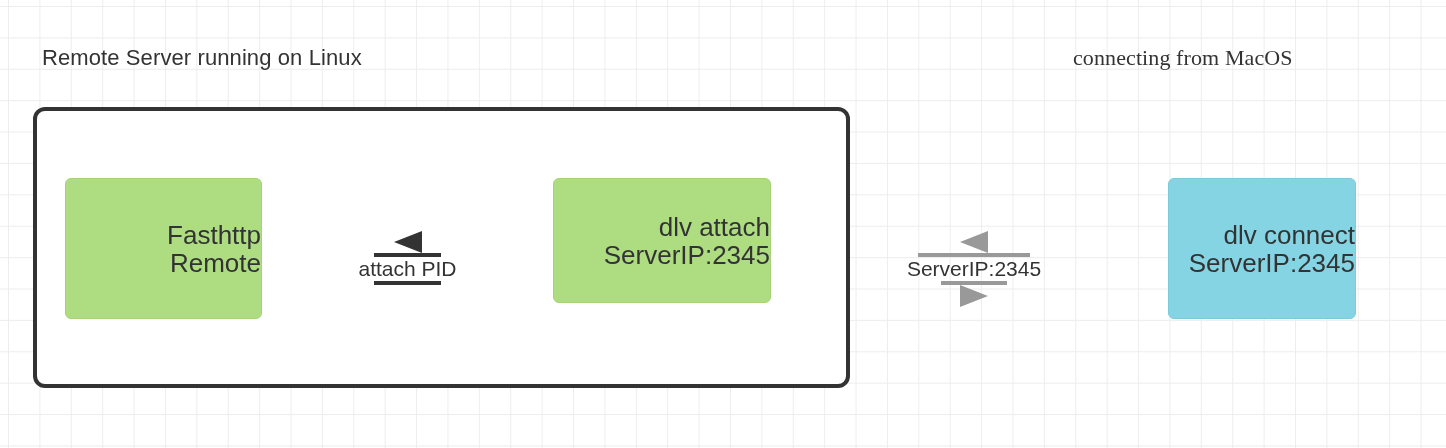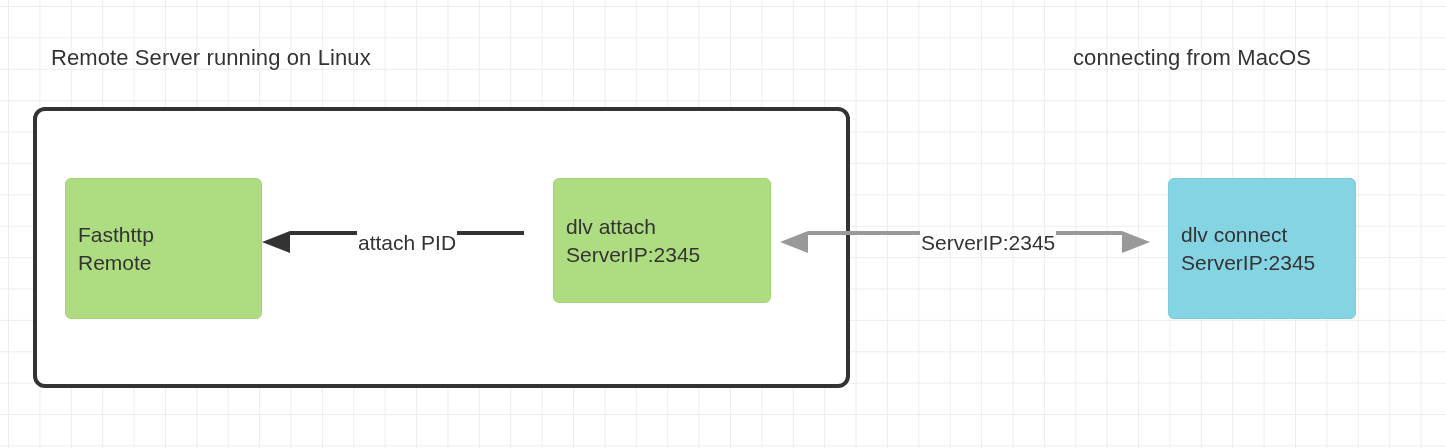--- a/index.html
+++ b/index.html
@@ -24,22 +24,22 @@
 
   
   .section-title {
     position: absolute;
     font-size: 22px;
     line-height: 26px;
     color: #333333;
     white-space: nowrap;
     letter-spacing: 0.1px;
   }
-  #title-left  { left: 42px;  top: 45px; margin-left: 9px; }
-  #title-right { left: 1073px; top: 45px; }
+  #title-left  { left: 42px;  top: 45px; }
+  #title-right { left: 1073px; top: 45px; font-family: Liberation Serif, serif; }
 
   
   #server-container {
     position: absolute;
     left: 33px;
     top: 107px;
     width: 817px;
     height: 281px;
     box-sizing: border-box;
     background: #ffffff;
@@ -47,24 +47,24 @@
     border-radius: 12px;
   }
 
   
   .node {
     position: absolute;
     box-sizing: border-box;
     border-radius: 6px;
     display: flex;
     flex-direction: column;
-    align-items: flex-start;
+    align-items: flex-end;
     justify-content: center;
     text-align: center;
-    font-size: 21px;
+    font-size: 26px;
     line-height: 28px;
     color: #333333;
     white-space: nowrap;
     padding-left: 12px;
   }
   .node .line2 { display: block; }
 
   #node-fasthttp {
     left: 65px;  top: 178px;
     width: 197px; height: 141px;
@@ -81,20 +81,22 @@
     left: 1168px; top: 178px;
     width: 188px; height: 141px;
     background: #85d4e3;
     border: 1px solid #7ccbdb;
   }
 
   
   .edge {
     position: absolute;
     display: flex;
+    align-items: center;
+    flex-direction: column;
   }
 
   
   #edge-attach-pid {
     left: 262px;
     top: 231px;
     width: 291px;
     height: 30px;
   }
   #edge-attach-pid .arrow-left {

